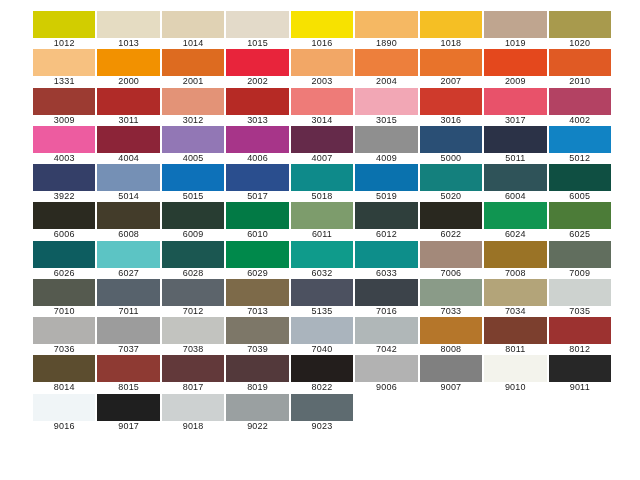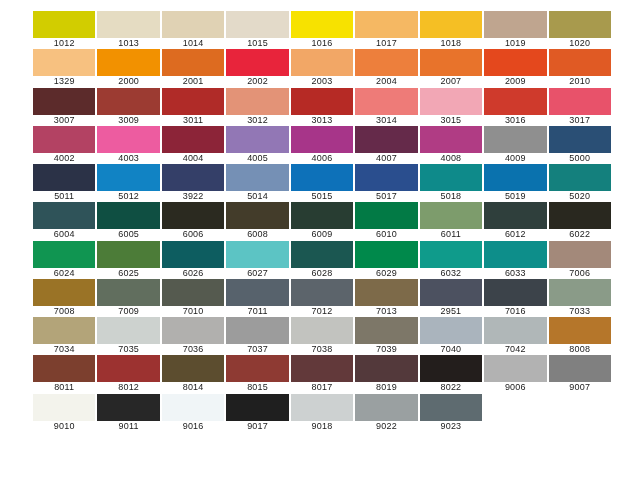--- a/index.html
+++ b/index.html
@@ -82,37 +82,37 @@
       <div class="swatch-cell">
         <div class="swatch-chip" style="background-color: rgb(227, 218, 201);"></div>
         <div class="swatch-label">1015</div>
       </div>
       <div class="swatch-cell">
         <div class="swatch-chip" style="background-color: rgb(247, 226, 0);"></div>
         <div class="swatch-label">1016</div>
       </div>
       <div class="swatch-cell">
         <div class="swatch-chip" style="background-color: rgb(245, 184, 99);"></div>
-        <div class="swatch-label">1017</div>
+        <div class="swatch-label">1890</div>
       </div>
       <div class="swatch-cell">
         <div class="swatch-chip" style="background-color: rgb(245, 191, 36);"></div>
         <div class="swatch-label">1018</div>
       </div>
       <div class="swatch-cell">
         <div class="swatch-chip" style="background-color: rgb(191, 165, 143);"></div>
         <div class="swatch-label">1019</div>
       </div>
       <div class="swatch-cell">
         <div class="swatch-chip" style="background-color: rgb(168, 154, 77);"></div>
         <div class="swatch-label">1020</div>
       </div>
       <div class="swatch-cell">
         <div class="swatch-chip" style="background-color: rgb(247, 193, 128);"></div>
-        <div class="swatch-label">1329</div>
+        <div class="swatch-label">1331</div>
       </div>
       <div class="swatch-cell">
         <div class="swatch-chip" style="background-color: rgb(242, 145, 0);"></div>
         <div class="swatch-label">2000</div>
       </div>
       <div class="swatch-cell">
         <div class="swatch-chip" style="background-color: rgb(221, 107, 32);"></div>
         <div class="swatch-label">2001</div>
       </div>
       <div class="swatch-cell">
@@ -133,24 +133,20 @@
       </div>
       <div class="swatch-cell">
         <div class="swatch-chip" style="background-color: rgb(228, 72, 29);"></div>
         <div class="swatch-label">2009</div>
       </div>
       <div class="swatch-cell">
         <div class="swatch-chip" style="background-color: rgb(224, 90, 36);"></div>
         <div class="swatch-label">2010</div>
       </div>
       <div class="swatch-cell">
-        <div class="swatch-chip" style="background-color: rgb(92, 43, 43);"></div>
-        <div class="swatch-label">3007</div>
-      </div>
-      <div class="swatch-cell">
         <div class="swatch-chip" style="background-color: rgb(156, 59, 50);"></div>
         <div class="swatch-label">3009</div>
       </div>
       <div class="swatch-cell">
         <div class="swatch-chip" style="background-color: rgb(176, 43, 40);"></div>
         <div class="swatch-label">3011</div>
       </div>
       <div class="swatch-cell">
         <div class="swatch-chip" style="background-color: rgb(227, 147, 119);"></div>
         <div class="swatch-label">3012</div>
@@ -193,24 +189,20 @@
       </div>
       <div class="swatch-cell">
         <div class="swatch-chip" style="background-color: rgb(167, 53, 137);"></div>
         <div class="swatch-label">4006</div>
       </div>
       <div class="swatch-cell">
         <div class="swatch-chip" style="background-color: rgb(101, 42, 74);"></div>
         <div class="swatch-label">4007</div>
       </div>
       <div class="swatch-cell">
-        <div class="swatch-chip" style="background-color: rgb(176, 60, 132);"></div>
-        <div class="swatch-label">4008</div>
-      </div>
-      <div class="swatch-cell">
         <div class="swatch-chip" style="background-color: rgb(143, 143, 143);"></div>
         <div class="swatch-label">4009</div>
       </div>
       <div class="swatch-cell">
         <div class="swatch-chip" style="background-color: rgb(42, 79, 117);"></div>
         <div class="swatch-label">5000</div>
       </div>
       <div class="swatch-cell">
         <div class="swatch-chip" style="background-color: rgb(43, 50, 71);"></div>
         <div class="swatch-label">5011</div>
@@ -338,21 +330,21 @@
       <div class="swatch-cell">
         <div class="swatch-chip" style="background-color: rgb(92, 100, 107);"></div>
         <div class="swatch-label">7012</div>
       </div>
       <div class="swatch-cell">
         <div class="swatch-chip" style="background-color: rgb(125, 106, 73);"></div>
         <div class="swatch-label">7013</div>
       </div>
       <div class="swatch-cell">
         <div class="swatch-chip" style="background-color: rgb(76, 81, 96);"></div>
-        <div class="swatch-label">2951</div>
+        <div class="swatch-label">5135</div>
       </div>
       <div class="swatch-cell">
         <div class="swatch-chip" style="background-color: rgb(60, 67, 74);"></div>
         <div class="swatch-label">7016</div>
       </div>
       <div class="swatch-cell">
         <div class="swatch-chip" style="background-color: rgb(138, 155, 136);"></div>
         <div class="swatch-label">7033</div>
       </div>
       <div class="swatch-cell">

